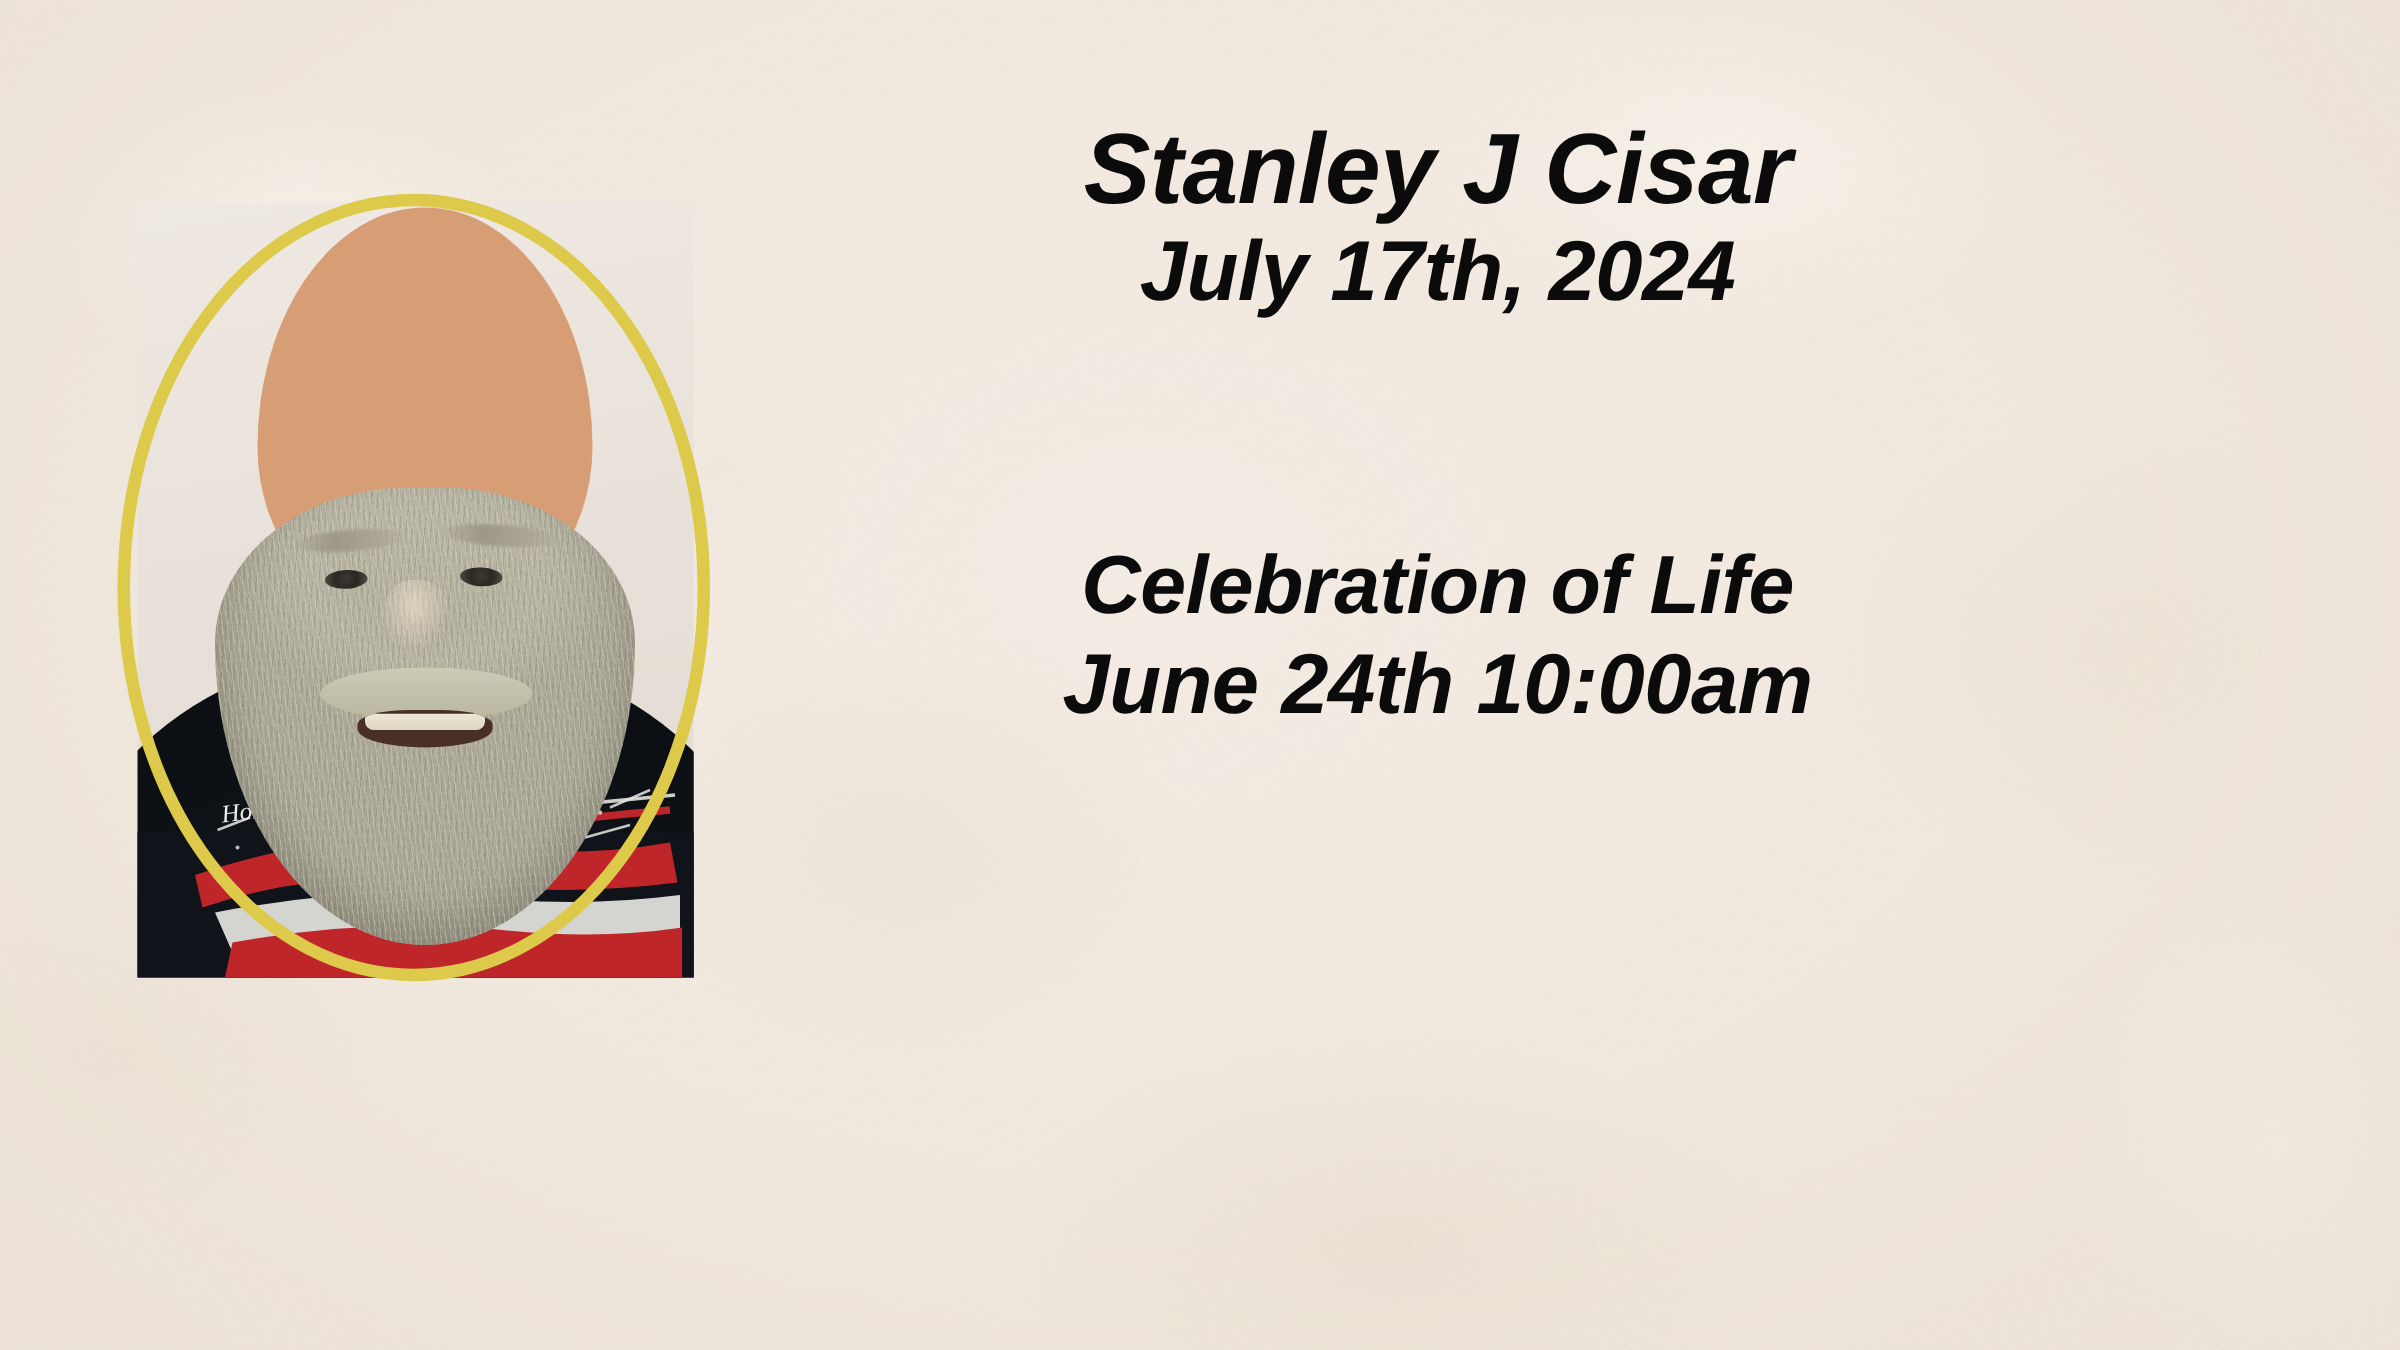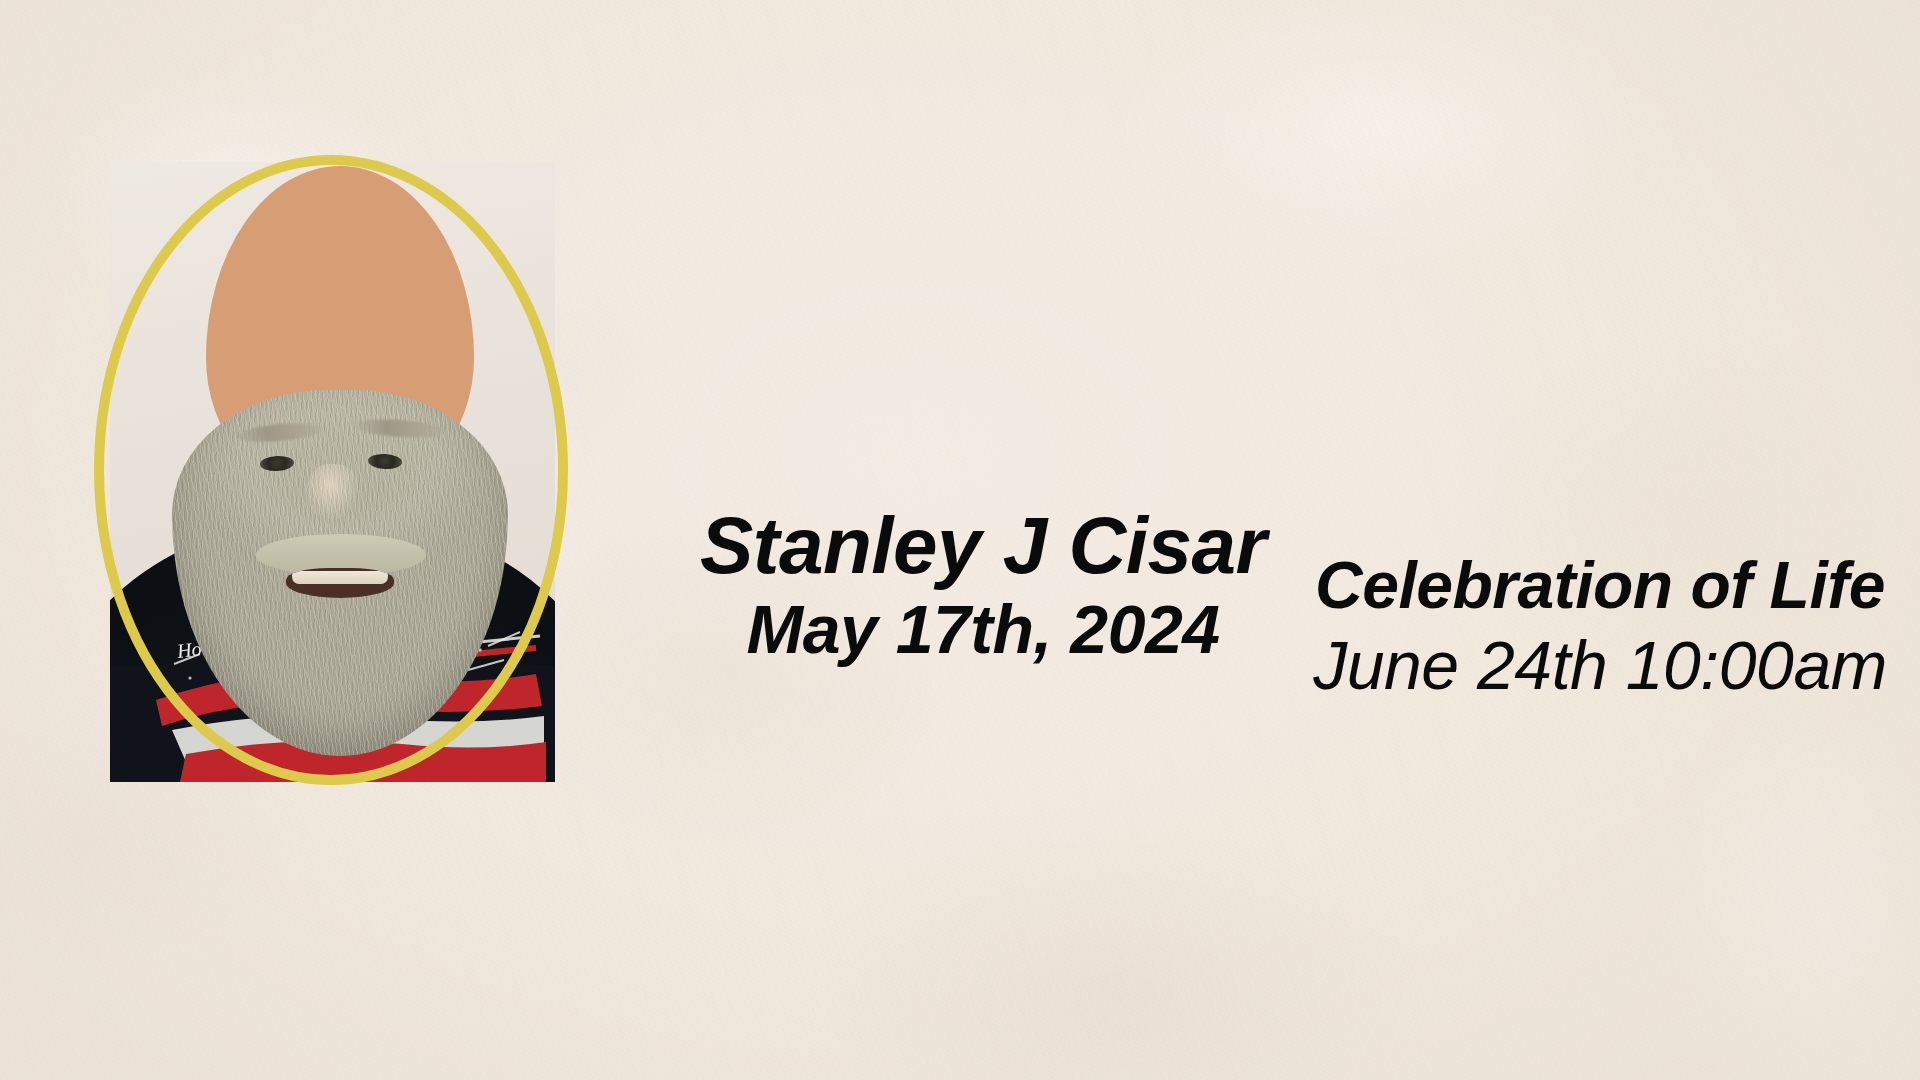--- a/index.html
+++ b/index.html
@@ -206,23 +206,22 @@
   }
 
   
   .text-col {
     position: absolute;
     left: 700px;
     top: 0;
     width: 900px;
     height: 1080px;
     display: flex;
-    flex-direction: row;
+    flex-direction: column;
     align-items: center;
-    gap: 47px;
   }
 
   .block-top {
     margin-top: 92px;
     text-align: center;
     width: 100%;
   }
   .block-bottom {
     margin-top: 172px;
     text-align: center;
@@ -248,21 +247,21 @@
     line-height: 1.16;
   }
   .t-event {
     font-size: 66px;
     font-weight: 600;
     line-height: 1.18;
     text-align: center;
   }
   .t-when {
     font-size: 68px;
-    font-weight: 400;
+    font-weight: 700;
     line-height: 1.18;
   }
 </style>
 </head>
 <body>
 
 <div class="slide">
 
   <div class="bg-base"></div>
   <div class="bg-texture"></div>
@@ -334,21 +333,21 @@
 
     <svg class="oval-ring" width="478" height="636" viewBox="0 0 478 636">
       <ellipse cx="239" cy="318" rx="232" ry="310" fill="none" stroke="#ddc94a" stroke-width="10"></ellipse>
     </svg>
   </div>
 
   <div class="text-col">
 
     <div class="block-top">
       <div class="t-line t-name">Stanley J Cisar</div>
-      <div class="t-line t-date">May 17th, 2024</div>
+      <div class="t-line t-date">July 17th, 2024</div>
     </div>
 
     <div class="block-bottom">
       <div class="t-line t-event">Celebration of Life</div>
       <div class="t-line t-when">June 24th 10:00am</div>
     </div>
 
   </div>
 </div>
 

